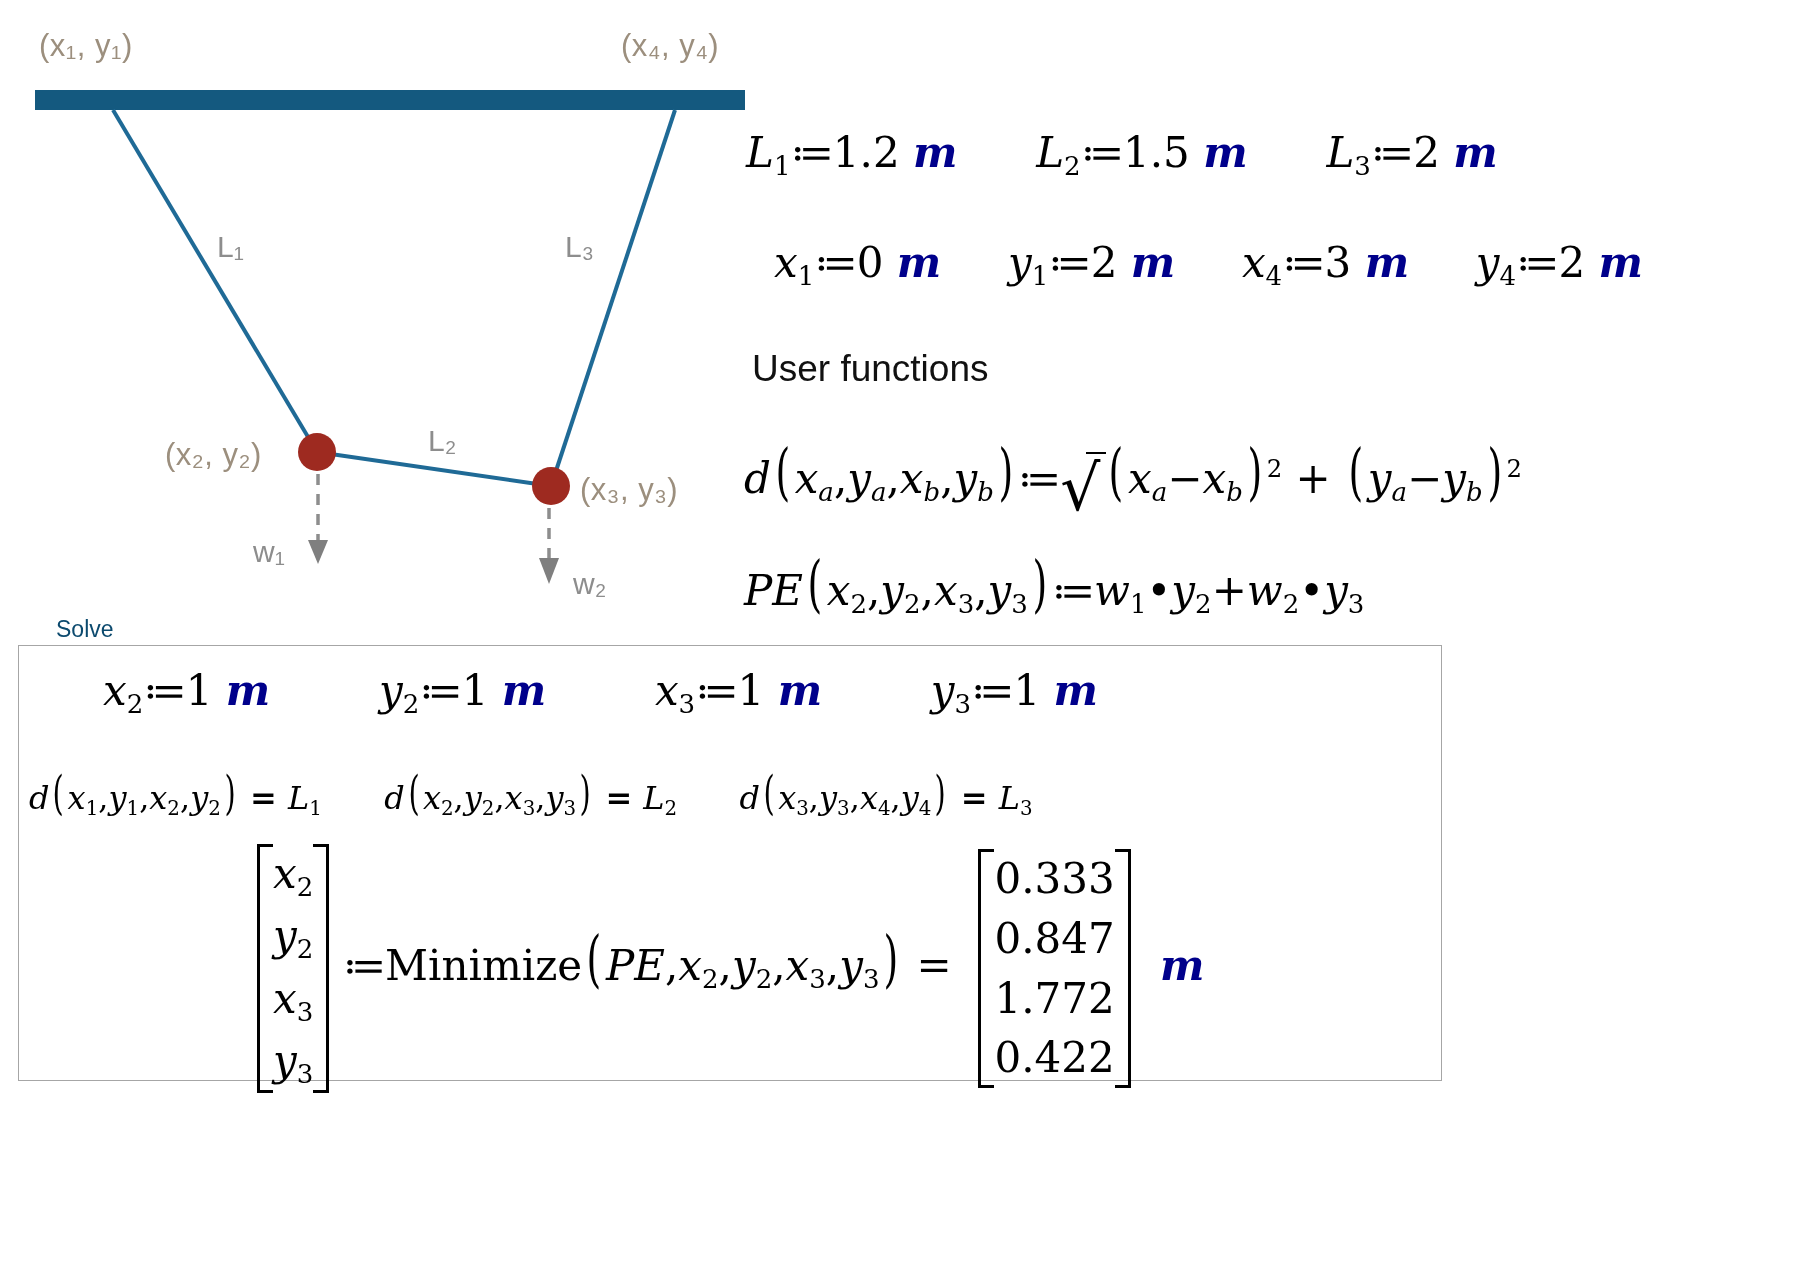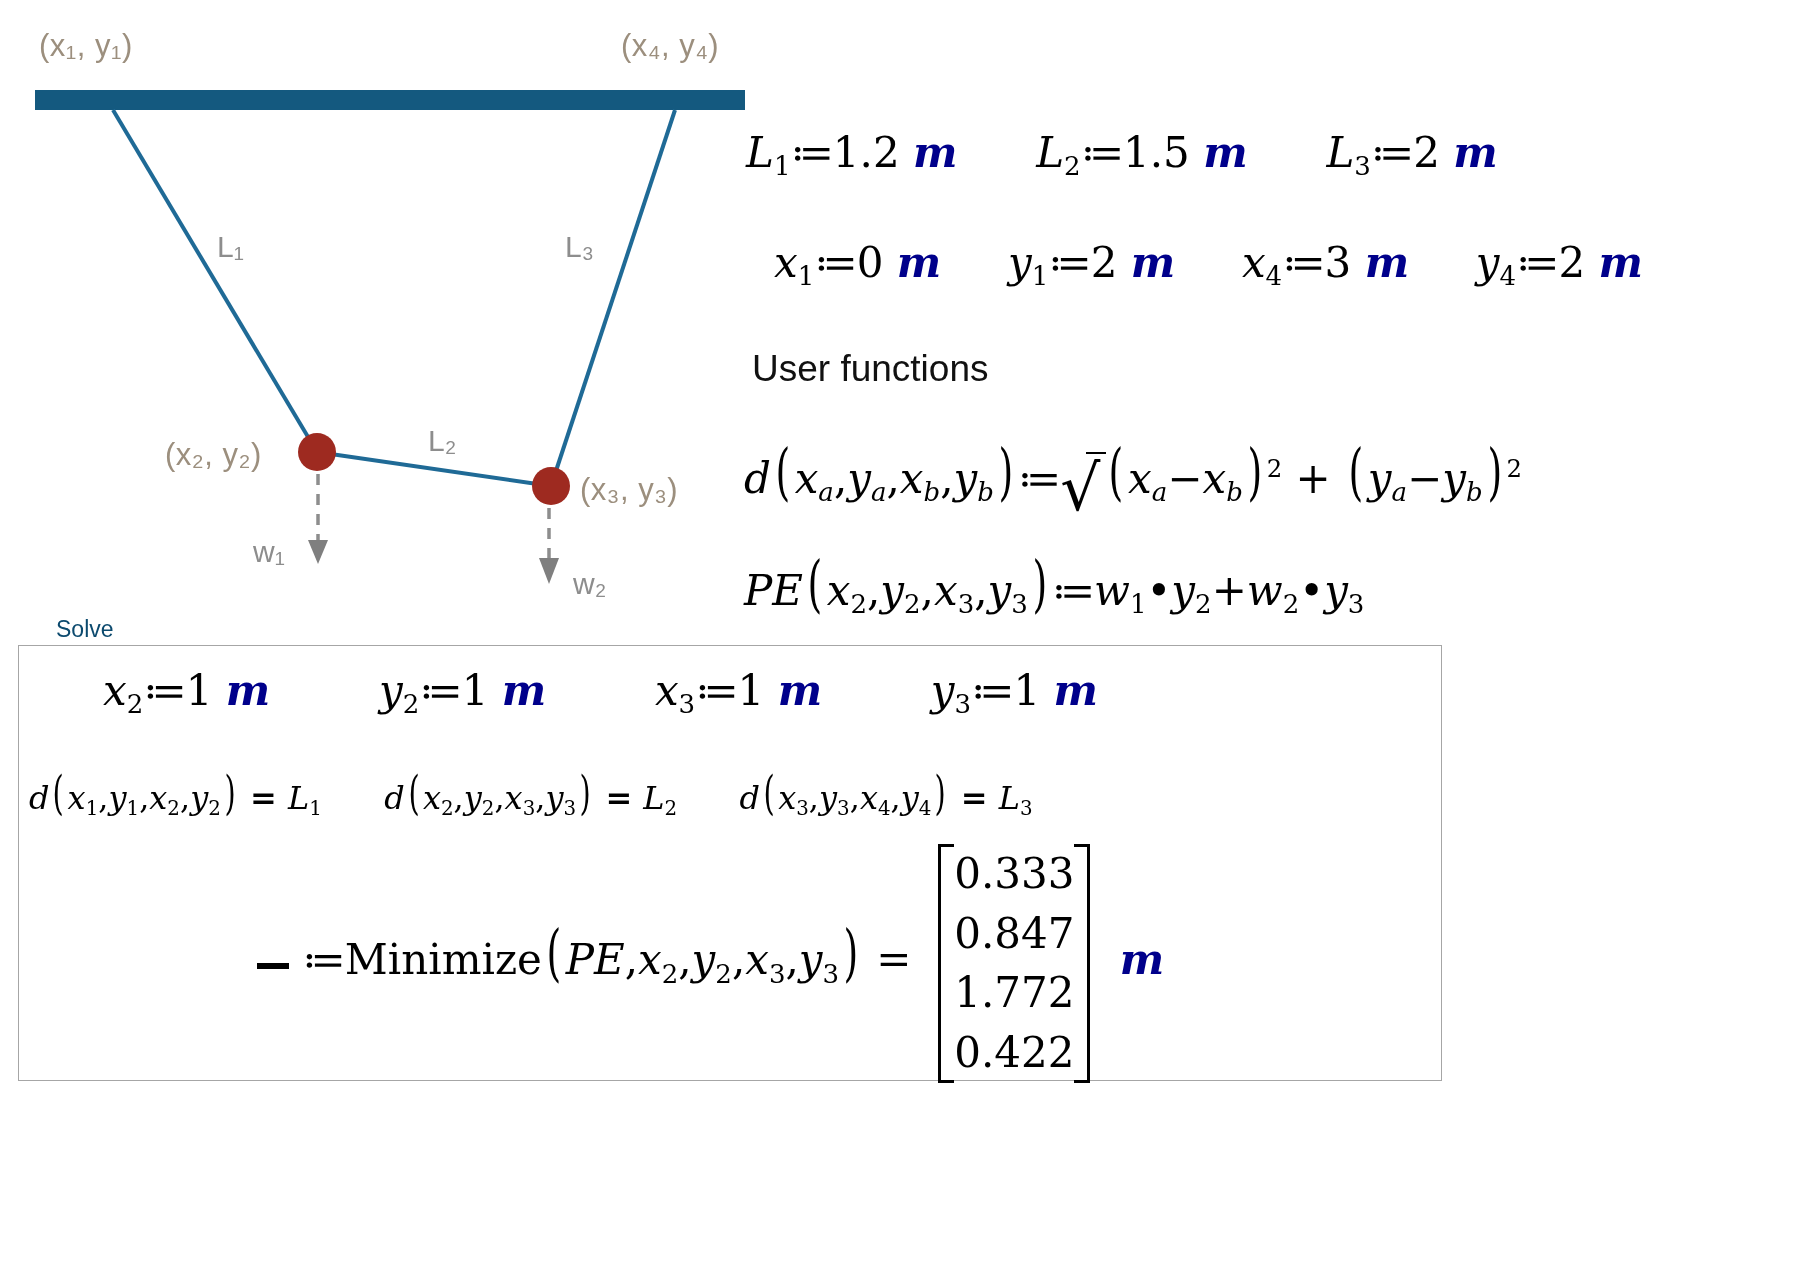--- a/index.html
+++ b/index.html
@@ -208,20 +208,26 @@
       <span style="display:inline-block;width:42px;"></span>
       <span><span class="mi">d</span><span class="bigparen">(</span><span class="mi">x</span><sub class="sn">3</sub>,<span class="mi">y</span><sub class="sn">3</sub>,<span class="mi">x</span><sub class="sn">4</sub>,<span class="mi">y</span><sub class="sn">4</sub><span class="bigparen">)</span><span class="eqbold">&nbsp;=&nbsp;</span><span class="mi">L</span><sub class="sn">3</sub></span>
     </div>
 
     <div class="math" style="left:238px;top:198px;font-size:42px;">
 
       
       <span class="matrix" style="font-size:42px;">
         <span class="mbrk l"></span>
         <span class="mbrk r"></span>
+        <span class="col">
+          <span class="cell"><span class="mi">x</span><sub class="sn">2</sub></span>
+          <span class="cell"><span class="mi">y</span><sub class="sn">2</sub></span>
+          <span class="cell"><span class="mi">x</span><sub class="sn">3</sub></span>
+          <span class="cell"><span class="mi">y</span><sub class="sn">3</sub></span>
+        </span>
       </span>
 
       <span class="assign">≔</span><span class="num" style="font-weight:normal;">Minimize</span><span class="bigparen">(</span><span class="mi">PE</span>,<span class="mi">x</span><sub class="sn">2</sub>,<span class="mi">y</span><sub class="sn">2</sub>,<span class="mi">x</span><sub class="sn">3</sub>,<span class="mi">y</span><sub class="sn">3</sub><span class="bigparen">)</span><span class="num">&nbsp;=&nbsp;</span>
 
       
       <span class="matrix" style="font-size:42px;">
         <span class="mbrk l"></span>
         <span class="mbrk r"></span>
         <span class="col">
           <span class="cell num">0.333</span>

